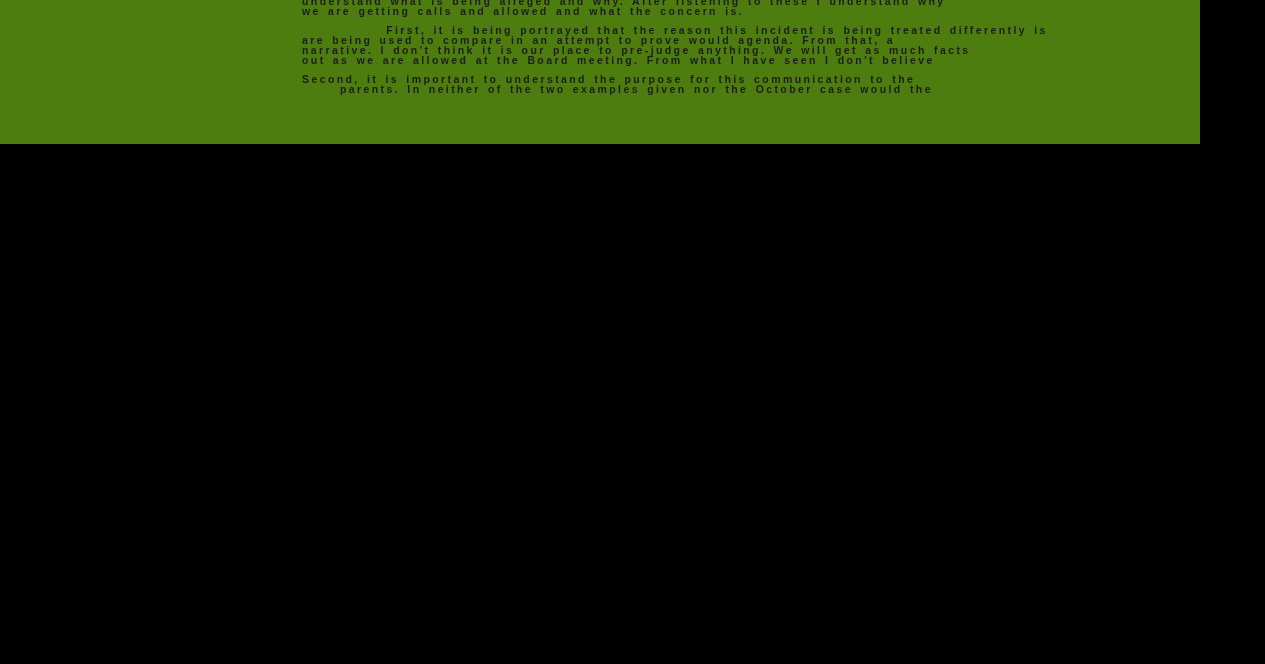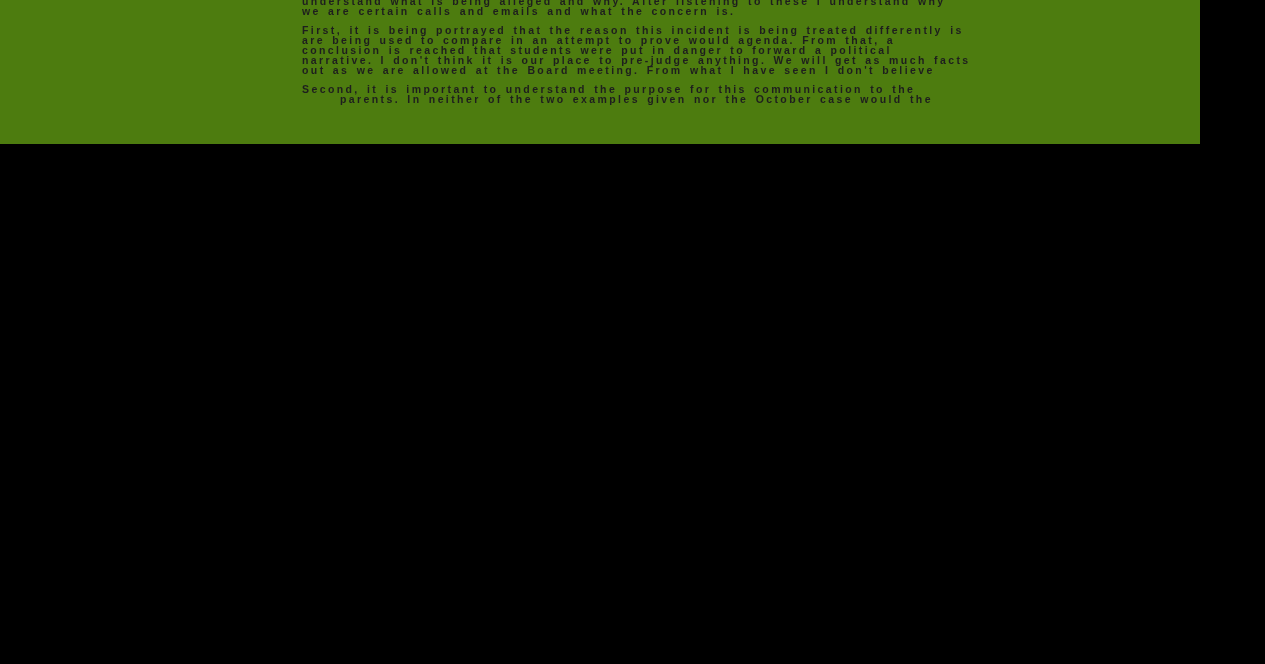--- a/index.html
+++ b/index.html
@@ -58,26 +58,25 @@
     background: #000000;
   }
 </style>
 </head>
 <body style="background: rgb(0, 0, 0);">
 
 <div class="paper" style="background: #4d7c0f;">
   <div class="text-block" id="text-block">
       <div class="paragraph">
         <div class="text-line" style="color: rgb(30, 30, 30);">understand what is being alleged and why. After listening to these I understand why</div>
-        <div class="text-line" style="color: rgb(30, 30, 30);">we are certain calls and emails and what the concern is.</div>
+        <div class="text-line" style="color: rgb(30, 30, 30);">we are getting calls and allowed and what the concern is.</div>
       </div>
       <div class="paragraph">
-        <div class="text-line" style="color: rgb(30, 30, 30);">First, it is being portrayed that the reason this incident is being treated differently is</div>
+        <div class="text-line" style="color: rgb(30, 30, 30); text-align: center;">First, it is being portrayed that the reason this incident is being treated differently is</div>
         <div class="text-line" style="color: rgb(30, 30, 30);">are being used to compare in an attempt to prove would agenda. From that, a</div>
-        <div class="text-line" style="color: rgb(30, 30, 30);">conclusion is reached that students were put in danger to forward a political</div>
         <div class="text-line" style="color: rgb(30, 30, 30);">narrative. I don't think it is our place to pre-judge anything. We will get as much facts</div>
         <div class="text-line" style="color: rgb(30, 30, 30);">out as we are allowed at the Board meeting. From what I have seen I don't believe</div>
       </div>
       <div class="paragraph">
         <div class="text-line" style="color: rgb(30, 30, 30);">Second, it is important to understand the purpose for this communication to the</div>
         <div class="text-line" style="color: rgb(30, 30, 30); padding-left: 38px;">parents. In neither of the two examples given nor the October case would the</div>
       </div>
     </div>
 </div>
 <div class="black-right"></div>

